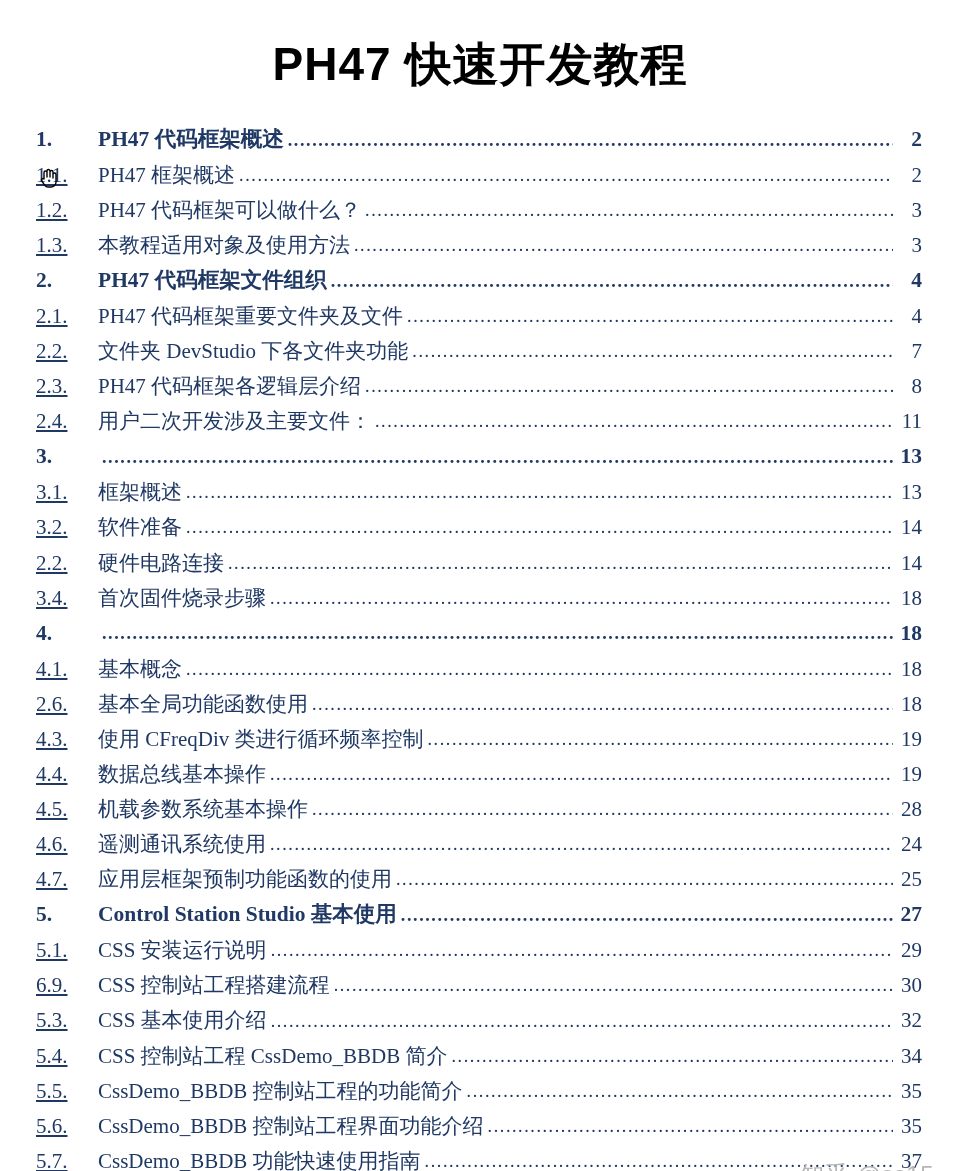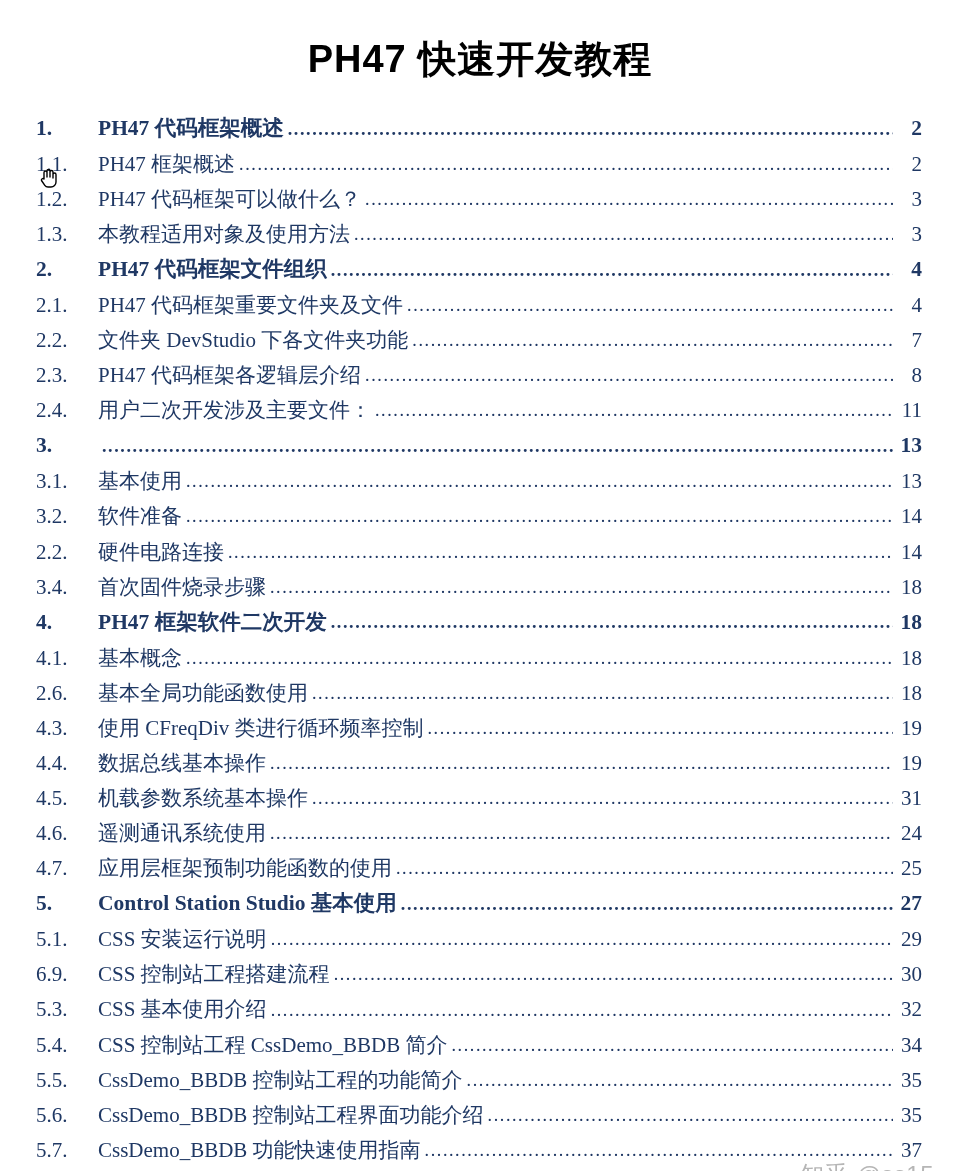--- a/index.html
+++ b/index.html
@@ -19,21 +19,21 @@
     position: relative;
     width: 960px;
     height: 1171px;
     box-sizing: border-box;
     padding: 0 28px;
   }
   .doc-title {
     text-align: center;
     font-family: "Liberation Sans", sans-serif;
     font-weight: bold;
-    font-size: 38px;
+    font-size: 46px;
     letter-spacing: 1px;
     color: #000000;
     margin: 34px 0 26px 0;
   }
   .toc {
     margin: 0 10px 0 8px;
   }
   .toc-row {
     display: flex;
     align-items: flex-end;
@@ -46,20 +46,21 @@
     font-weight: bold;
     font-size: 21.5px;
   }
   .toc-num {
     flex: 0 0 auto;
     width: 62px;
     text-align: left;
   }
   .toc-row.lvl2 .toc-num {
     width: 62px;
+    text-decoration: underline;
   }
   .toc-text {
     flex: 0 0 auto;
     white-space: nowrap;
   }
   .toc-dots {
     flex: 1 1 auto;
     overflow: hidden;
     white-space: nowrap;
     margin: 0 3px 0 4px;
@@ -161,21 +162,21 @@
         <span class="toc-dots">...........................................................................................................................................................</span>
         <span class="toc-page">11</span>
       </div>
       <div class="toc-row lvl1">
         <span class="toc-num">3.</span>
         <span class="toc-dots">...........................................................................................................................................................</span>
         <span class="toc-page">13</span>
       </div>
       <div class="toc-row lvl2">
         <span class="toc-num">3.1.</span>
-        <span class="toc-text">基本使用</span>
+        <span class="toc-text">框架概述</span>
         <span class="toc-dots">...........................................................................................................................................................</span>
         <span class="toc-page">13</span>
       </div>
       <div class="toc-row lvl2">
         <span class="toc-num">3.2.</span>
         <span class="toc-text">软件准备</span>
         <span class="toc-dots">...........................................................................................................................................................</span>
         <span class="toc-page">14</span>
       </div>
       <div class="toc-row lvl2">
@@ -185,21 +186,20 @@
         <span class="toc-page">14</span>
       </div>
       <div class="toc-row lvl2">
         <span class="toc-num">3.4.</span>
         <span class="toc-text">首次固件烧录步骤</span>
         <span class="toc-dots">...........................................................................................................................................................</span>
         <span class="toc-page">18</span>
       </div>
       <div class="toc-row lvl1">
         <span class="toc-num">4.</span>
-        <span class="toc-text">PH47 框架软件二次开发</span>
         <span class="toc-dots">...........................................................................................................................................................</span>
         <span class="toc-page">18</span>
       </div>
       <div class="toc-row lvl2">
         <span class="toc-num">4.1.</span>
         <span class="toc-text">基本概念</span>
         <span class="toc-dots">...........................................................................................................................................................</span>
         <span class="toc-page">18</span>
       </div>
       <div class="toc-row lvl2">
@@ -217,21 +217,21 @@
       <div class="toc-row lvl2">
         <span class="toc-num">4.4.</span>
         <span class="toc-text">数据总线基本操作</span>
         <span class="toc-dots">...........................................................................................................................................................</span>
         <span class="toc-page">19</span>
       </div>
       <div class="toc-row lvl2">
         <span class="toc-num">4.5.</span>
         <span class="toc-text">机载参数系统基本操作</span>
         <span class="toc-dots">...........................................................................................................................................................</span>
-        <span class="toc-page">31</span>
+        <span class="toc-page">28</span>
       </div>
       <div class="toc-row lvl2">
         <span class="toc-num">4.6.</span>
         <span class="toc-text">遥测通讯系统使用</span>
         <span class="toc-dots">...........................................................................................................................................................</span>
         <span class="toc-page">24</span>
       </div>
       <div class="toc-row lvl2">
         <span class="toc-num">4.7.</span>
         <span class="toc-text">应用层框架预制功能函数的使用</span>

